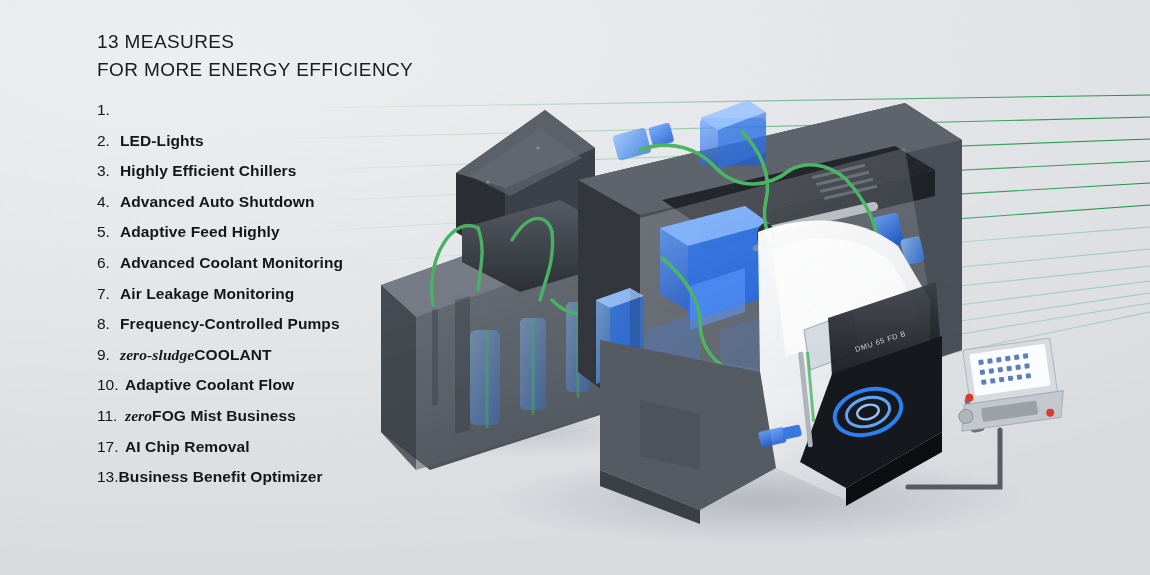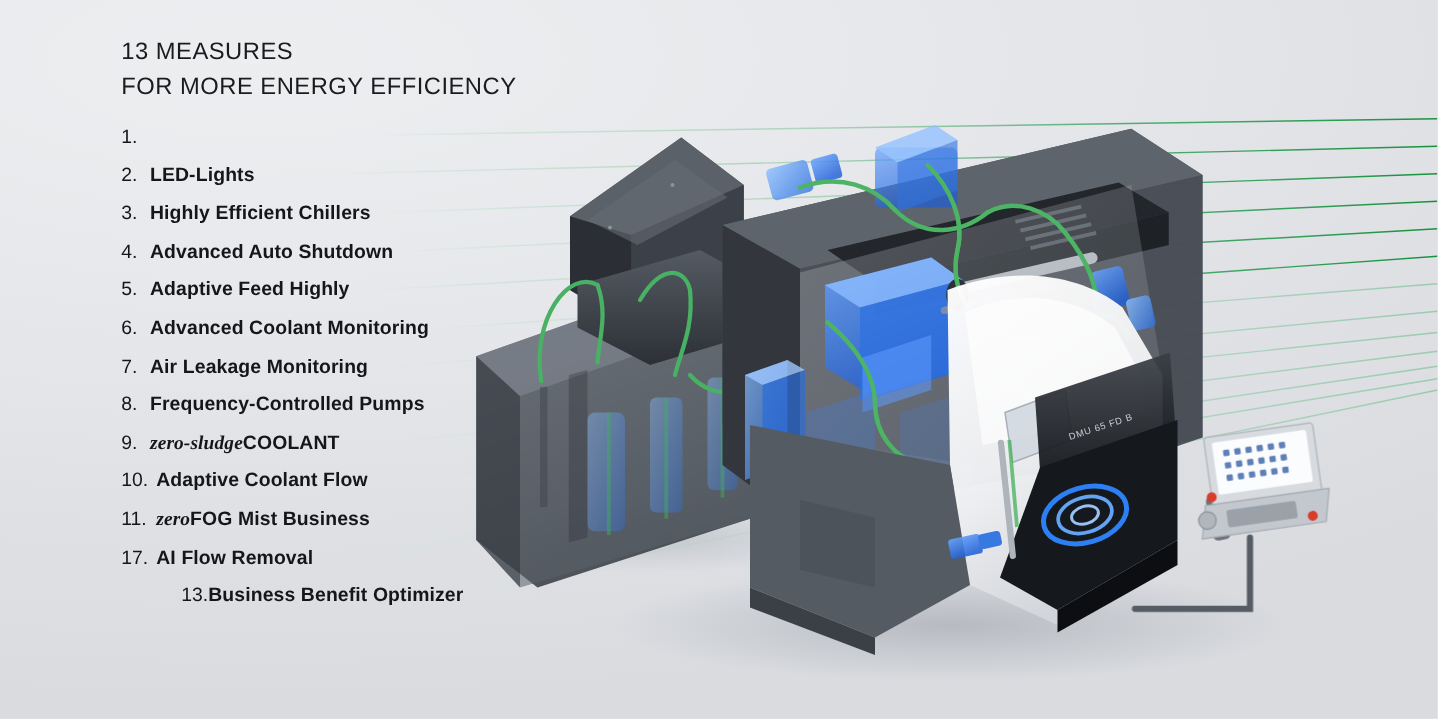--- a/index.html
+++ b/index.html
@@ -25,21 +25,21 @@
   .title .l2{display:block;}
   ul.measures{list-style:none;margin:18px 0 0 0;padding:0;}
   ul.measures li{
     display:flex;align-items:baseline;
     font-size:15.5px;line-height:16px;color:#16161a;
     margin-bottom:14.6px;white-space:nowrap;
   }
   .num{font-weight:400;color:#16161a;}
   .num.wide{min-width:23px;}
   .num.narrow{min-width:18px;}
-  .num.tight{min-width:0;margin-left:48px;}
+  .num.tight{min-width:0;}
   .lbl{font-weight:bold;letter-spacing:.1px;}
   .lbl em{font-style:italic;font-weight:bold;font-family:Liberation Serif, serif;}
   .lbl .reg{font-weight:bold;font-style:normal;margin-top:19px;}
   .pad{display:inline-block;width:5px;}
 </style>
 </head>
 <body>
 
 <div id="stage">
 
@@ -356,21 +356,21 @@
           <span class="lbl">Adaptive Coolant Flow</span>
         </li>
       <li>
           <span class="num wide">11.</span>
           <span class="pad"></span>
           <span class="lbl"><em>zero</em><span class="reg">FOG Mist Business</span></span>
         </li>
       <li>
           <span class="num wide">17.</span>
           <span class="pad"></span>
-          <span class="lbl">AI Flow Removal</span>
+          <span class="lbl">AI Chip Removal</span>
         </li>
       <li>
           <span class="num tight">13.</span>
           <span class="lbl">Business Benefit Optimizer</span>
         </li>
     </ul>
   </div>
 
 </div>
 

